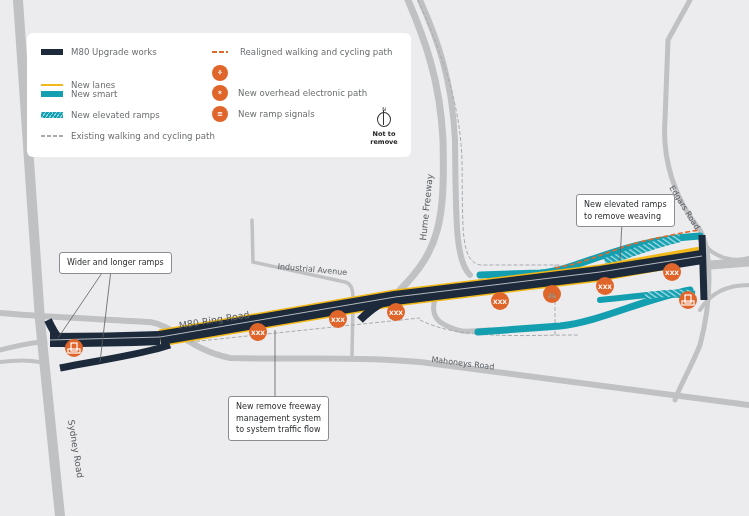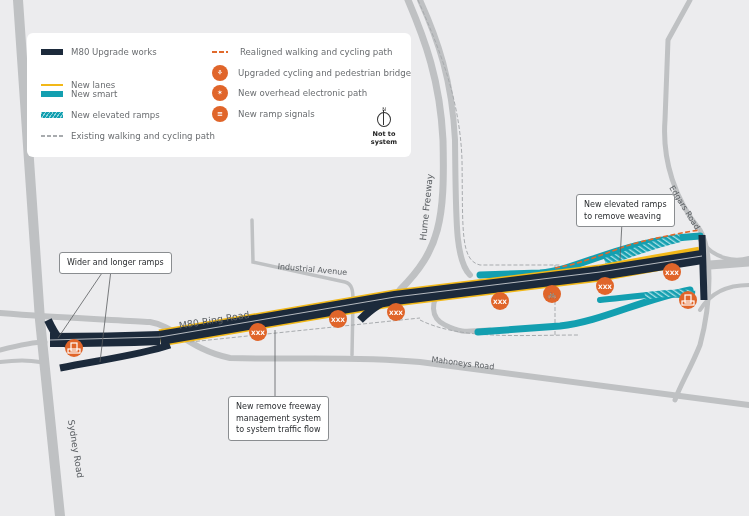--- a/index.html
+++ b/index.html
@@ -185,29 +185,28 @@
     <span class="sw sw-odash" style="width:16px;margin-right:12px;"></span>
     <span>Realigned walking and cycling path</span>
   </div>
 
   <div class="lg-item" style="left:14px;top:98px;">
     <span class="sw sw-dash"></span>
     <span>Existing walking and cycling path</span>
   </div>
   <div class="lg-item" style="left:185px;top:32px;">
     <span class="ic">⚘</span>
-    <span>Upgraded cycling and pedestrian bridge</span>
   </div>
   <div class="lg-item" style="left:185px;top:52px;">
     <span class="ic">✶</span>
     <span>New overhead electronic path</span>
   </div>
   <div class="lg-item" style="left:185px;top:73px;">
     <span class="ic">≡</span>
     <span>New ramp signals</span>
   </div>
 
   <div class="compass">
     <div class="compass-n">N</div>
     <div class="compass-ring"></div>
-    <div class="compass-label">Not to system</div>
+    <div class="compass-label">Not to remove</div>
   </div>
 </div>
 
 </body></html>

